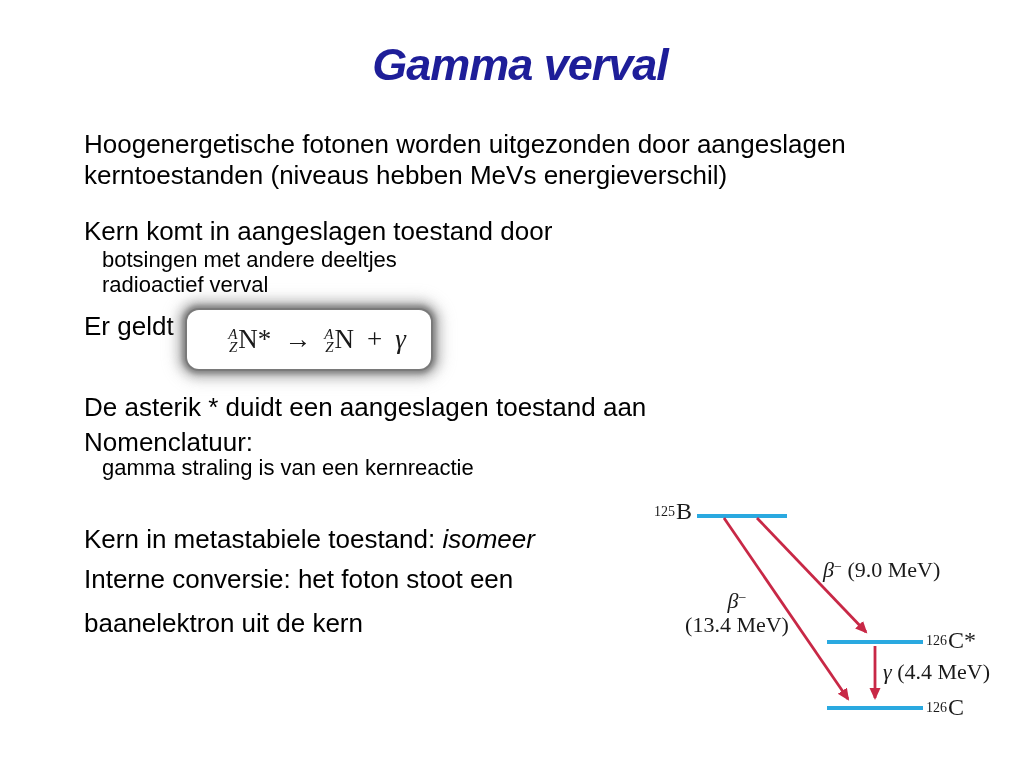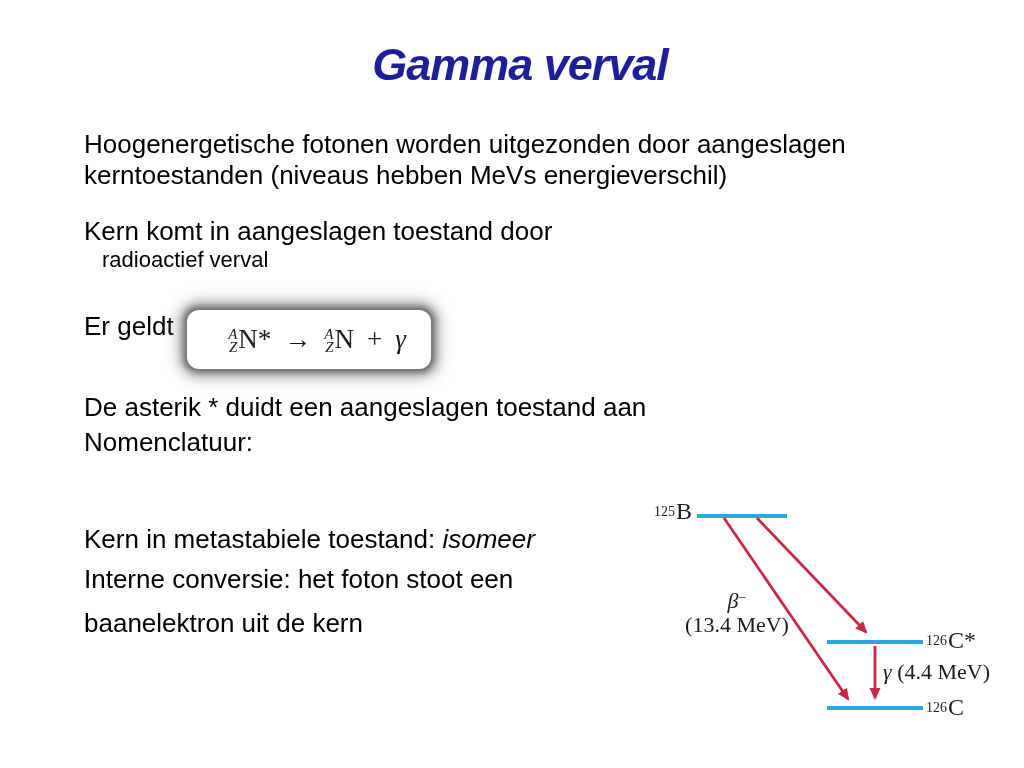--- a/index.html
+++ b/index.html
@@ -82,20 +82,21 @@
 </style>
 </head>
 <body>
 
 <h1 class="abs slide-title">Gamma verval</h1>
 
 <div class="abs para p-intro">Hoogenergetische fotonen worden uitgezonden door aangeslagen kerntoestanden (niveaus hebben MeVs energieverschil)</div>
 
 <div class="abs para p-excited">Kern komt in aangeslagen toestand door</div>
 <div class="abs l-excited">
+  <div class="subitem">botsingen met andere deeltjes</div>
   <div class="subitem">radioactief verval</div>
 </div>
 
 <div class="abs para p-ergeldt">Er geldt</div>
 
 <div class="abs formula-box">
   <div class="frow">
     <span class="nuclide-term">
       <span class="azstack">
         <span>A</span>
@@ -112,20 +113,21 @@
       <span>N</span>
     </span>
     <span>+</span>
     <span class="greek">γ</span>
   </div>
 </div>
 
 <div class="abs para p-asterisk">De asterik * duidt een aangeslagen toestand aan</div>
 <div class="abs para p-nomen">Nomenclatuur:</div>
 <div class="abs l-nomen">
+  <div class="subitem">gamma straling is van een kernreactie</div>
 </div>
 
 <div class="abs para p-meta">
   <span>Kern in metastabiele toestand: </span><span class="italic">isomeer</span>
 </div>
 <div class="abs para p-internal">Interne conversie: het foton stoot een baanelektron uit de kern</div>
 
 <div class="abs diagram">
   <svg width="384" height="262" viewBox="0 0 384 262">
     <defs>
@@ -160,20 +162,24 @@
   </div>
 
   <div class="dlabel nuclide" style="left:286px;top:205px;">
     <span class="nstack">
       <span>12</span>
       <span>6</span>
     </span>
     <span>C</span>
   </div>
 
+  <div class="dlabel" style="left:183px;top:65px;">
+    <span class="greek">β</span><sup>−</sup>
+    <span>(9.0 MeV)</span>
+  </div>
 
   <div class="dlabel e13" style="left:41px;top:96px;width:112px;">
     <div><span class="greek">β</span><sup>−</sup></div>
     <div>(13.4 MeV)</div>
   </div>
 
   <div class="dlabel" style="left:243px;top:170px;">
     <span class="greek">γ</span>
     <span>(4.4 MeV)</span>
   </div>

